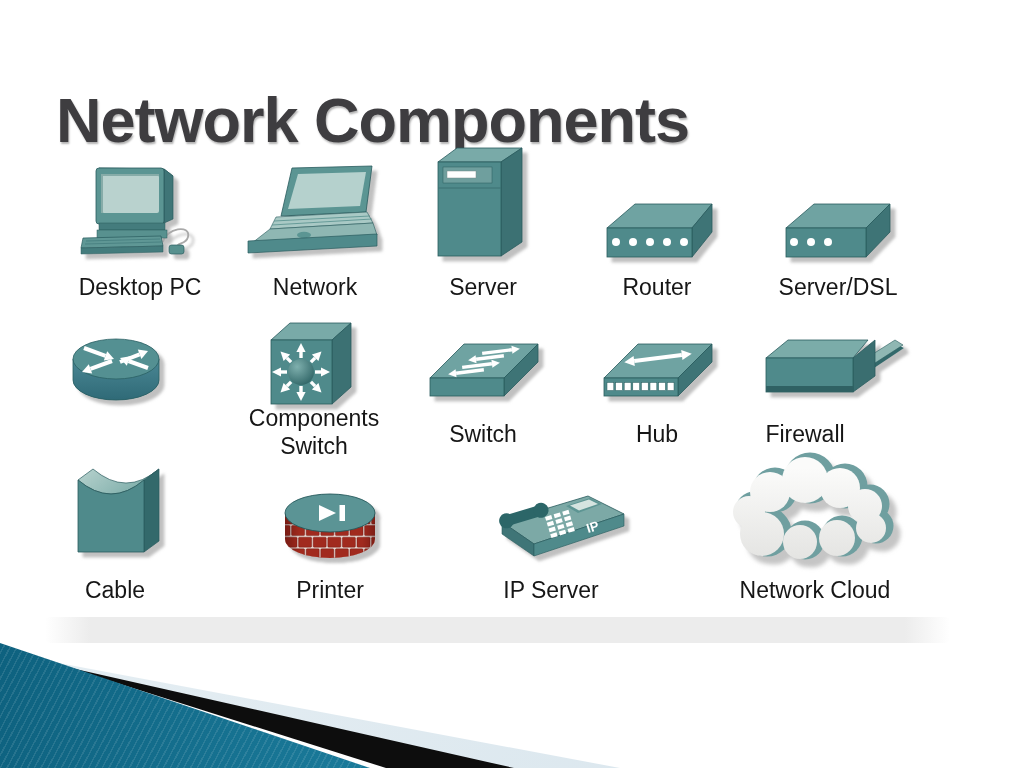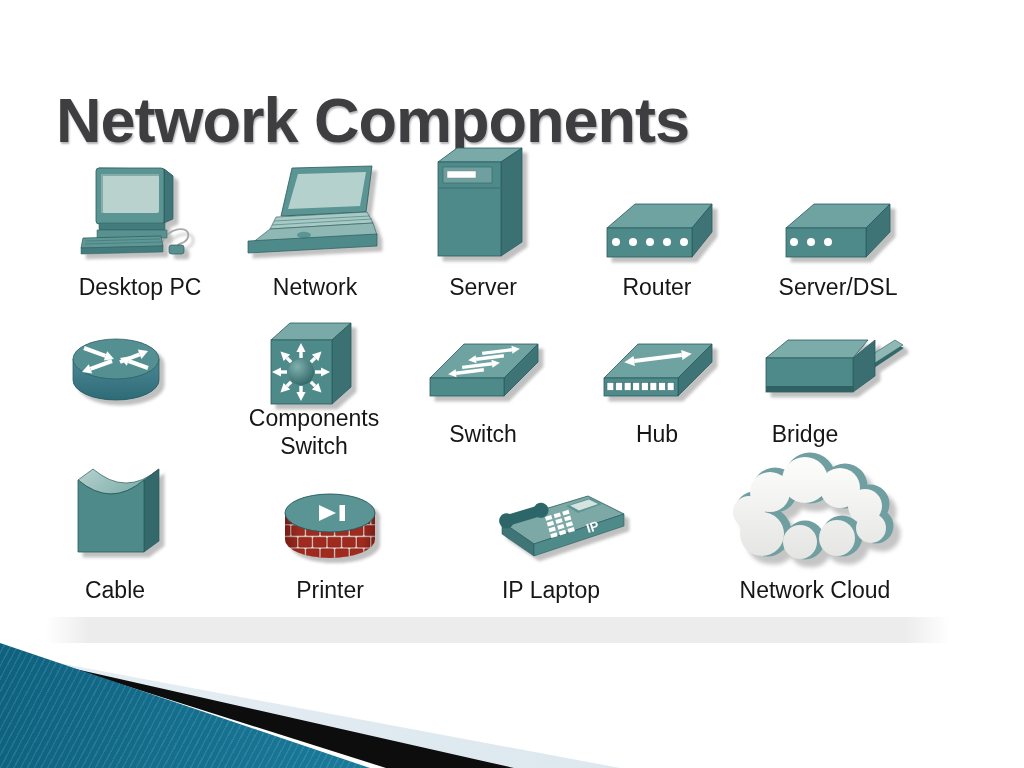--- a/index.html
+++ b/index.html
@@ -186,21 +186,21 @@
 
   <svg class="icon" style="left:758px;top:330px" width="150" height="80" viewBox="0 0 150 80">
     <polygon points="96,38 140,12 146,18 101,44" fill="#ffffff"></polygon>
     <polygon points="97,40 138,14 146,18 104,46" fill="#33696b"></polygon>
     <polygon points="96,36 137,10 145,15 103,42" fill="#8fb7b3" stroke="#2a5c5e" stroke-width="0.6"></polygon>
     <polygon points="8,28 30,10 110,10 95,28" fill="#7baca9" stroke="#2a5c5e" stroke-width="0.8"></polygon>
     <polygon points="95,28 117,10 117,46 95,62" fill="#3a6e70" stroke="#2a5c5e" stroke-width="0.8"></polygon>
     <rect x="8" y="28" width="87" height="34" fill="#4f8a8b" stroke="#2a5c5e" stroke-width="0.8"></rect>
     <rect x="8" y="56" width="87" height="6" fill="#2f6163"></rect>
   </svg>
-  <div class="lbl" style="left:715px;top:420px">Bridge</div>
+  <div class="lbl" style="left:715px;top:420px">Firewall</div>
 
   <svg class="icon" style="left:74px;top:466px" width="96" height="98" viewBox="0 0 96 98">
     <defs>
       <linearGradient id="bridgeIn" x1="0" y1="0" x2="1" y2="0.4">
         <stop offset="0" stop-color="#b8d2ce"></stop>
           <stop offset="1" stop-color="#7cada9"></stop>
       </linearGradient>
     </defs>
     <path d="M70,14 L85,3 L85,75 L70,86 Z" fill="#33696b" stroke="#2a5c5e" stroke-width="0.7"></path>
     <path d="M4,14 Q37,42 70,14 L85,3 Q52,31 19,3 Z" fill="url(#bridgeIn)" stroke="#2a5c5e" stroke-width="0.7"></path>
@@ -281,21 +281,21 @@
         <rect x="18" y="6" width="6.5" height="4"></rect>
       <rect x="0" y="12" width="6.5" height="4"></rect>
         <rect x="9" y="12" width="6.5" height="4"></rect>
         <rect x="18" y="12" width="6.5" height="4"></rect>
       <rect x="0" y="18" width="6.5" height="4"></rect>
         <rect x="9" y="18" width="6.5" height="4"></rect>
         <rect x="18" y="18" width="6.5" height="4"></rect>
     </g>
     <text x="100" y="41" transform="rotate(-17 100 41)" fill="#ffffff" font-size="13" font-weight="bold" font-family="Liberation Sans, sans-serif">IP</text>
   </svg>
-  <div class="lbl" style="left:461px;top:576px">IP Laptop</div>
+  <div class="lbl" style="left:461px;top:576px">IP Server</div>
 
   <svg class="icon cloud" style="left:724px;top:448px" width="172" height="120" viewBox="0 0 172 120">
     <defs>
       <linearGradient id="cloudGrad" gradientUnits="userSpaceOnUse" x1="0" y1="20" x2="0" y2="112">
         <stop offset="0" stop-color="#fbfbfa"></stop>
           <stop offset="1" stop-color="#e4e4e2"></stop>
       </linearGradient>
     </defs>
     <g fill="#6f9fa0">
       <circle cx="43" cy="84" r="24.5"></circle>

